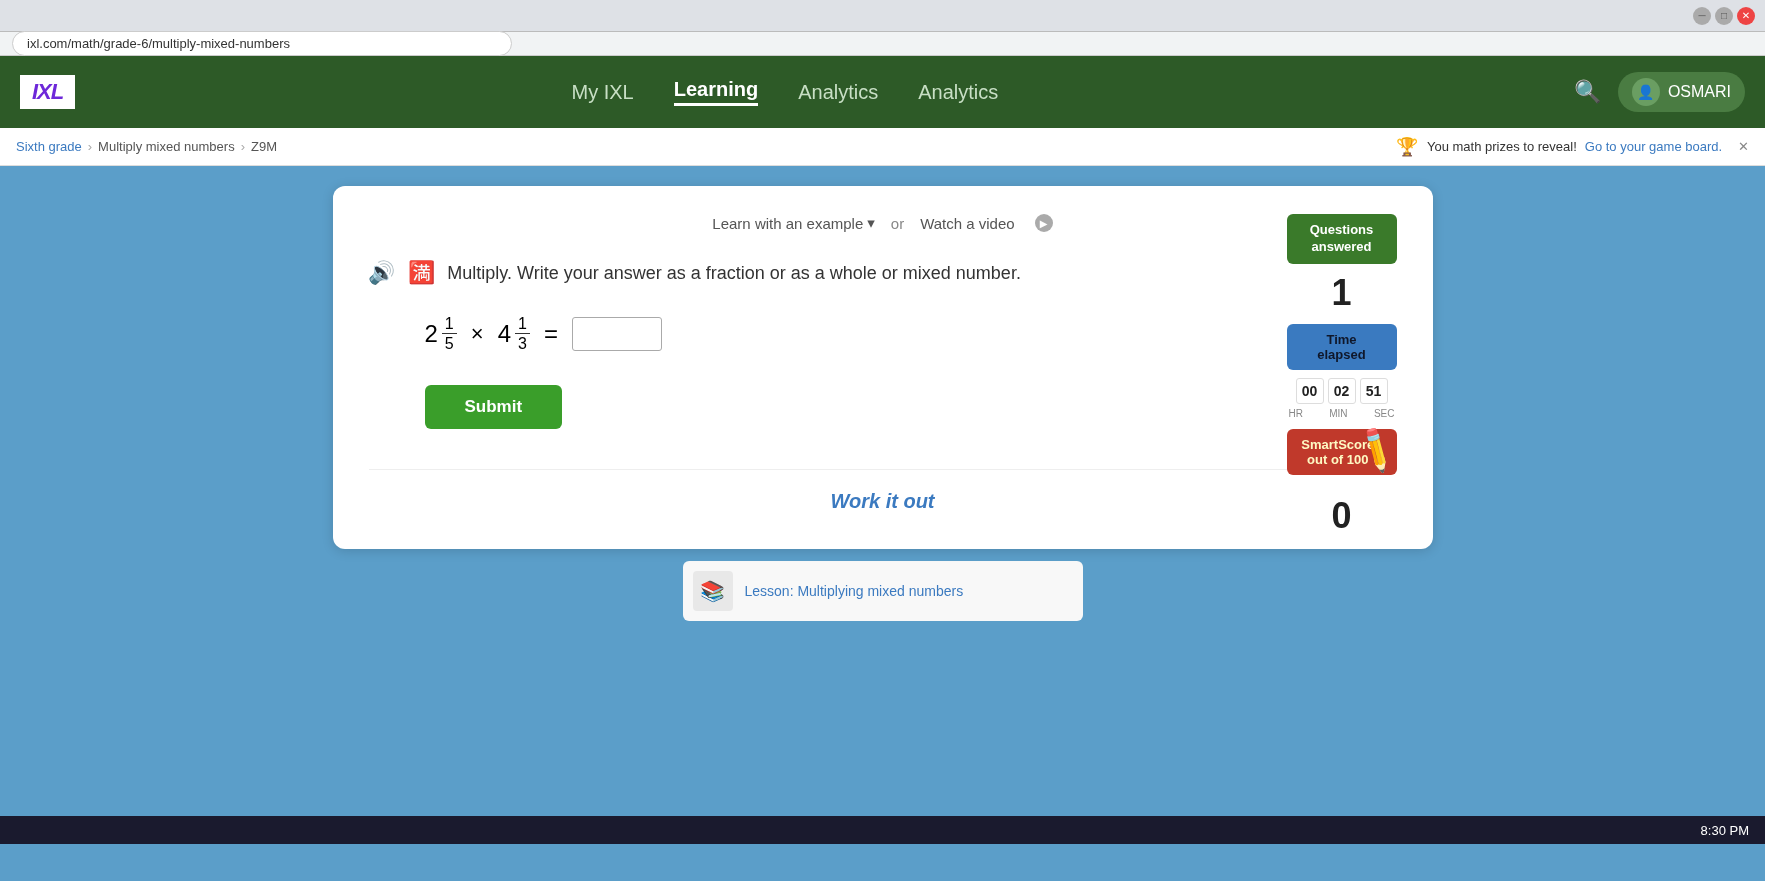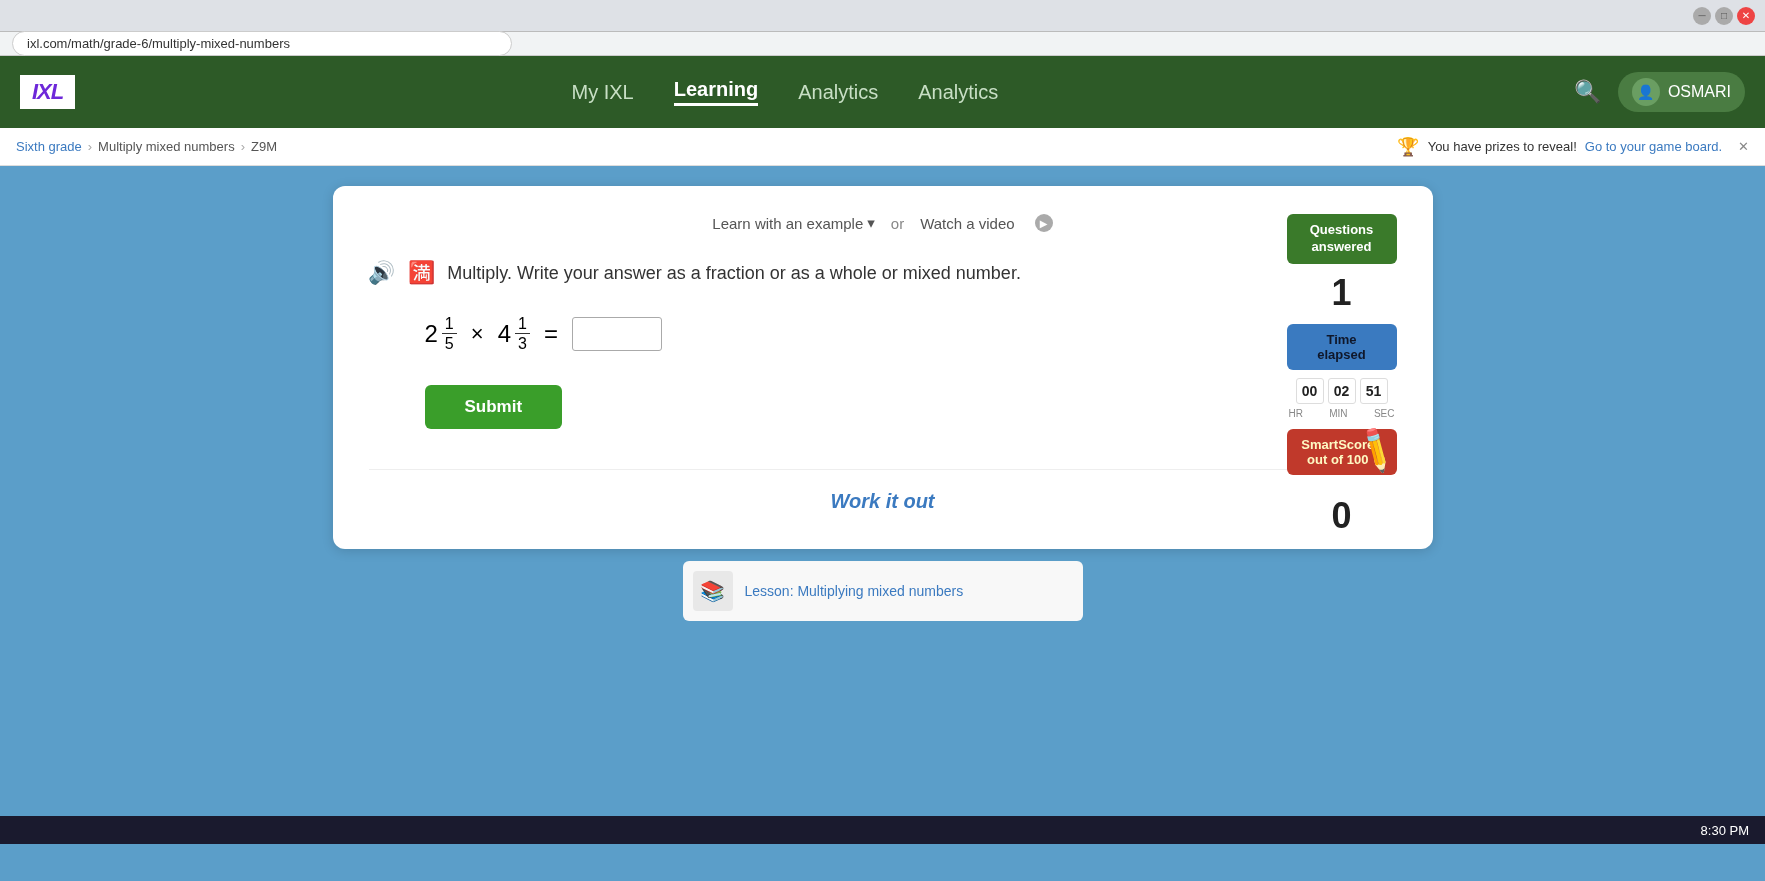--- a/index.html
+++ b/index.html
@@ -467,21 +467,21 @@
 </div>
 
 <div class="breadcrumb-bar">
   <a class="breadcrumb-link">Sixth grade</a>
   <span class="breadcrumb-sep">›</span>
   <span>Multiply mixed numbers</span>
   <span class="breadcrumb-sep">›</span>
   <span>Z9M</span>
   <div class="prize-banner">
     <span class="trophy-icon">🏆</span>
-    <span>You have prizes to reveal!</span>
+    <span>You math prizes to reveal!</span>
     <a class="prize-link">Go to your game board.</a>
     <span class="prize-close">✕</span>
   </div>
 </div>
 
 <div class="main-area">
   <div class="content-card">
 
     
     <div class="card-top-bar">

